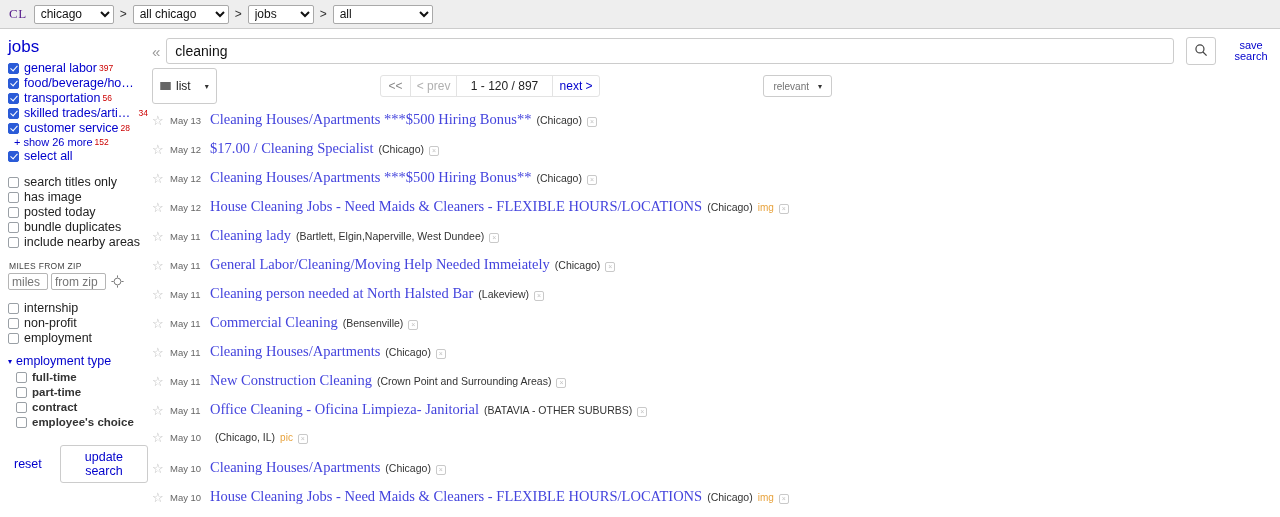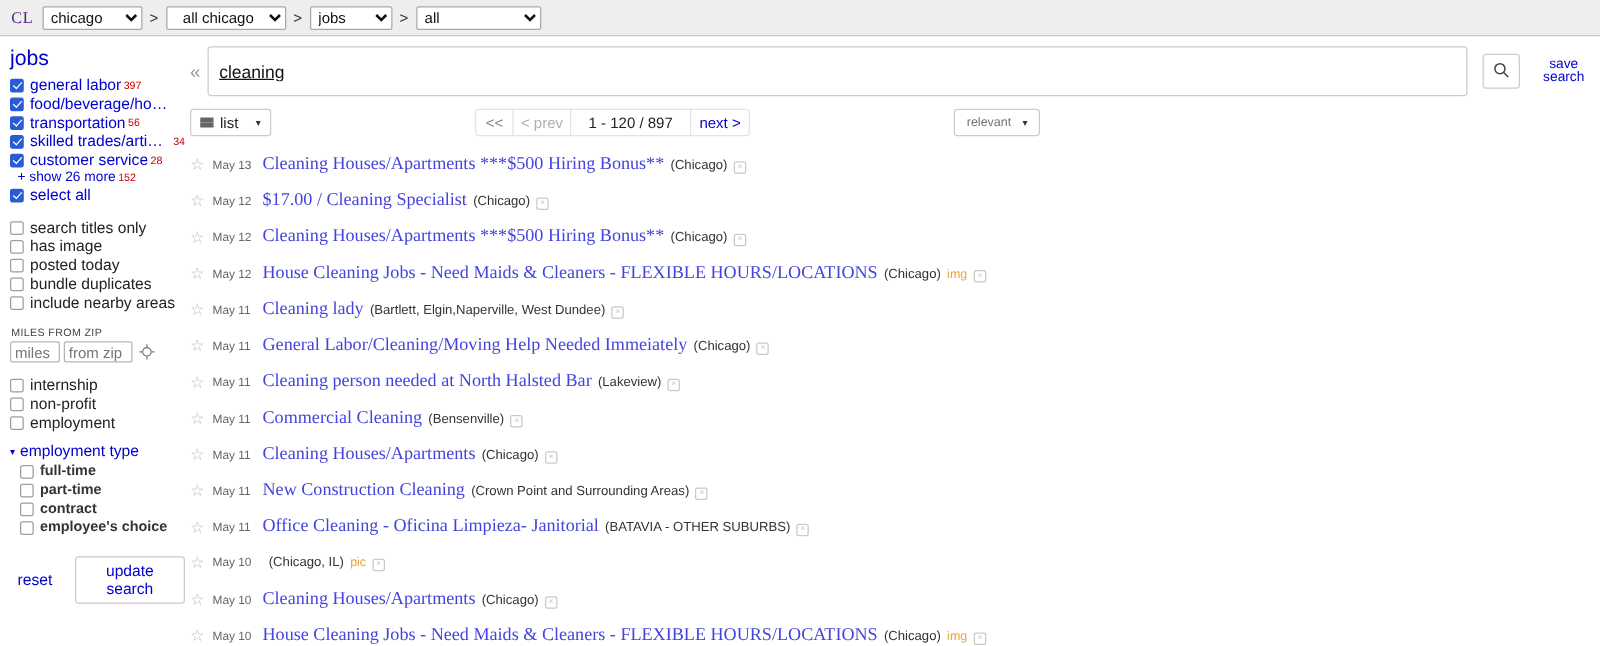--- a/index.html
+++ b/index.html
@@ -44,21 +44,21 @@
     height: 19px;
     padding: 0 2px;
     box-sizing: border-box;
   }
   .crumb-sep {
     margin: 0 6px;
     color: #333;
     font-size: 12px;
   }
   .sel-city   { width: 80px; }
-  .sel-area   { width: 96px; text-align: center; }
+  .sel-area   { width: 96px; }
   .sel-cat    { width: 66px; }
   .sel-sub    { width: 100px; }
 
   
   .page {
     display: flex;
     align-items: flex-start;
   }
 
   
@@ -229,31 +229,30 @@
   }
   .collapse-icon {
     color: #999;
     font-size: 15px;
     margin: 0 6px 0 4px;
     cursor: pointer;
     user-select: none;
   }
   .search-input {
     flex: 1 1 auto;
-    height: 40px;
+    height: 26px;
     font-family: "Liberation Sans", sans-serif;
     font-size: 14px;
     color: #111;
     border: 1px solid #cccccc;
     border-radius: 3px;
     padding: 0 8px;
     box-sizing: border-box;
     background: #fff;
     min-width: 0;
-    text-decoration: underline;
   }
   .search-btn {
     width: 28px;
     height: 26px;
     margin-left: 12px;
     border: 1px solid #cccccc;
     border-radius: 3px;
     background: #ffffff;
     display: flex;
     align-items: center;
@@ -278,21 +277,21 @@
     align-items: center;
     margin: 10px 0 0 4px;
     height: 22px;
   }
   .view-btn {
     display: flex;
     align-items: center;
     border: 1px solid #cccccc;
     border-radius: 3px;
     background: #fff;
-    height: 22px;
+    height: 36px;
     padding: 0 7px;
     cursor: pointer;
     box-sizing: border-box;
   }
   .burger {
     display: inline-flex;
     flex-direction: column;
     justify-content: space-between;
     width: 11px;
     height: 8px;

